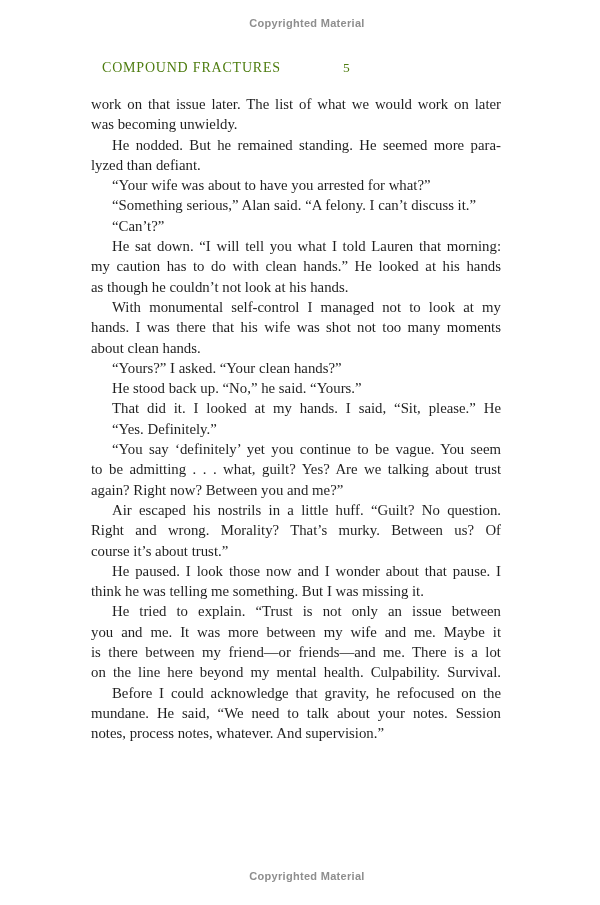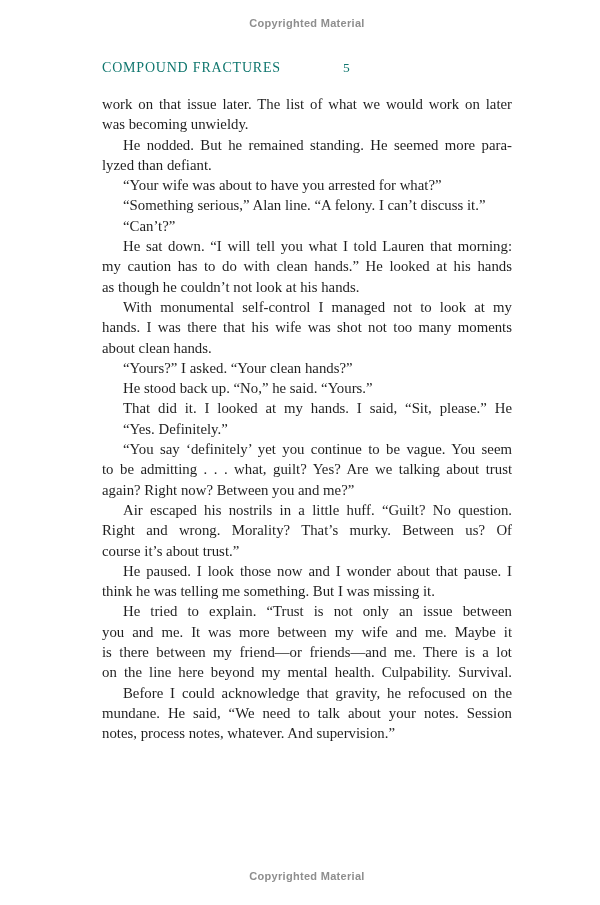--- a/index.html
+++ b/index.html
@@ -26,35 +26,35 @@
   .copyright.bottom { top: 870px; }
   .header-row {
     position: absolute;
     left: 95px;
     top: 60px;
     width: 410px;
     display: flex;
     justify-content: flex-start;
     align-items: baseline;
     font-family: "Liberation Serif", serif;
-    color: #0f766e;
+    color: #4d7c0f;
     gap: 36px;
   }
   .running-title {
     font-size: 14px;
     letter-spacing: 0.8px;
   }
   .page-number {
     font-size: 13.5px;
     margin-left: 26px;
     margin-right: 16px;
   }
   .text-block {
     position: absolute;
-    left: 95px;
+    left: 84px;
     top: 94px;
     width: 410px;
     font-family: "Liberation Serif", serif;
     font-size: 14.8px;
     color: #1f1f1f;
   }
   .text-line {
     height: 20.3px;
     line-height: 20.3px;
     text-align: justify;
@@ -74,21 +74,21 @@
     <span class="running-title">COMPOUND FRACTURES</span>
     <span class="page-number">5</span>
   </div>
 
   <div class="text-block">
       <div class="text-line">work on that issue later. The list of what we would work on later</div>
       <div class="text-line last">was becoming unwieldy.</div>
       <div class="text-line indent">He nodded. But he remained standing. He seemed more para-</div>
       <div class="text-line last">lyzed than defiant.</div>
       <div class="text-line last indent">“Your wife was about to have you arrested for what?”</div>
-      <div class="text-line last indent">“Something serious,” Alan line. “A felony. I can’t discuss it.”</div>
+      <div class="text-line last indent">“Something serious,” Alan said. “A felony. I can’t discuss it.”</div>
       <div class="text-line last indent">“Can’t?”</div>
       <div class="text-line indent">He sat down. “I will tell you what I told Lauren that morning:</div>
       <div class="text-line">my caution has to do with clean hands.” He looked at his hands</div>
       <div class="text-line last">as though he couldn’t not look at his hands.</div>
       <div class="text-line indent">With monumental self-control I managed not to look at my</div>
       <div class="text-line">hands. I was there that his wife was shot not too many moments</div>
       <div class="text-line last">about clean hands.</div>
       <div class="text-line last indent">“Yours?” I asked. “Your clean hands?”</div>
       <div class="text-line last indent">He stood back up. “No,” he said. “Yours.”</div>
       <div class="text-line indent">That did it. I looked at my hands. I said, “Sit, please.” He</div>

